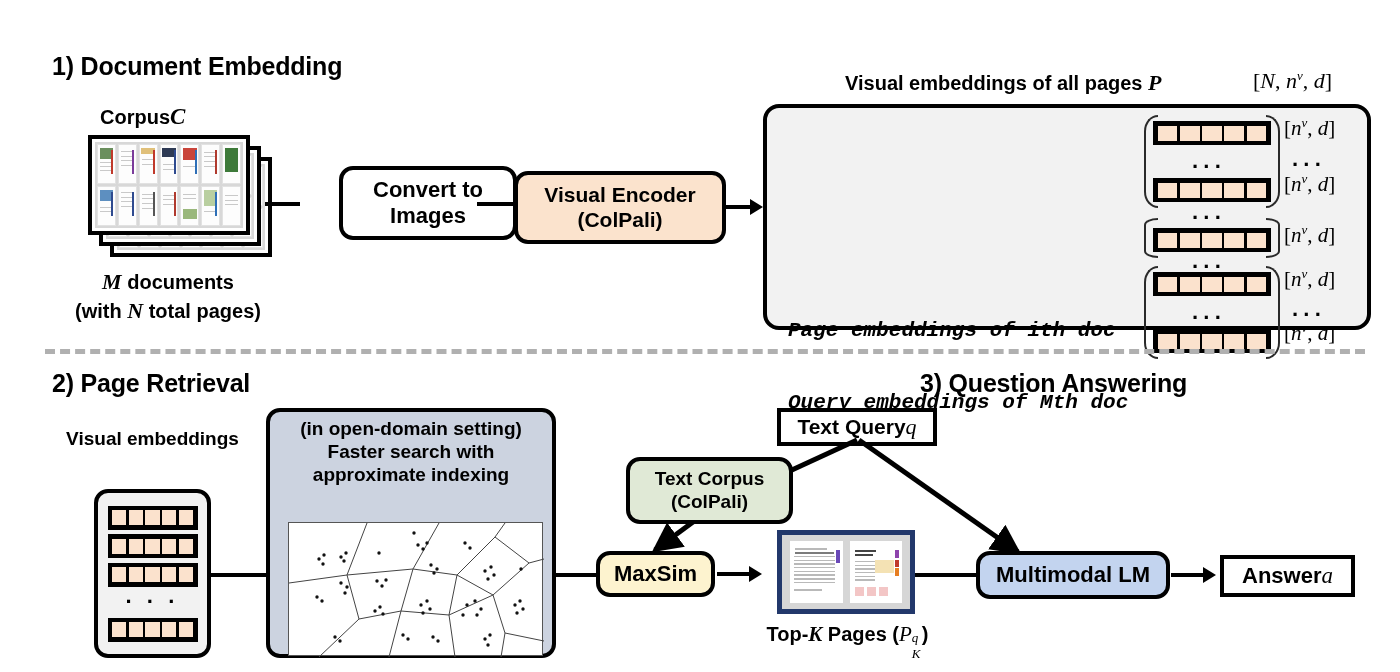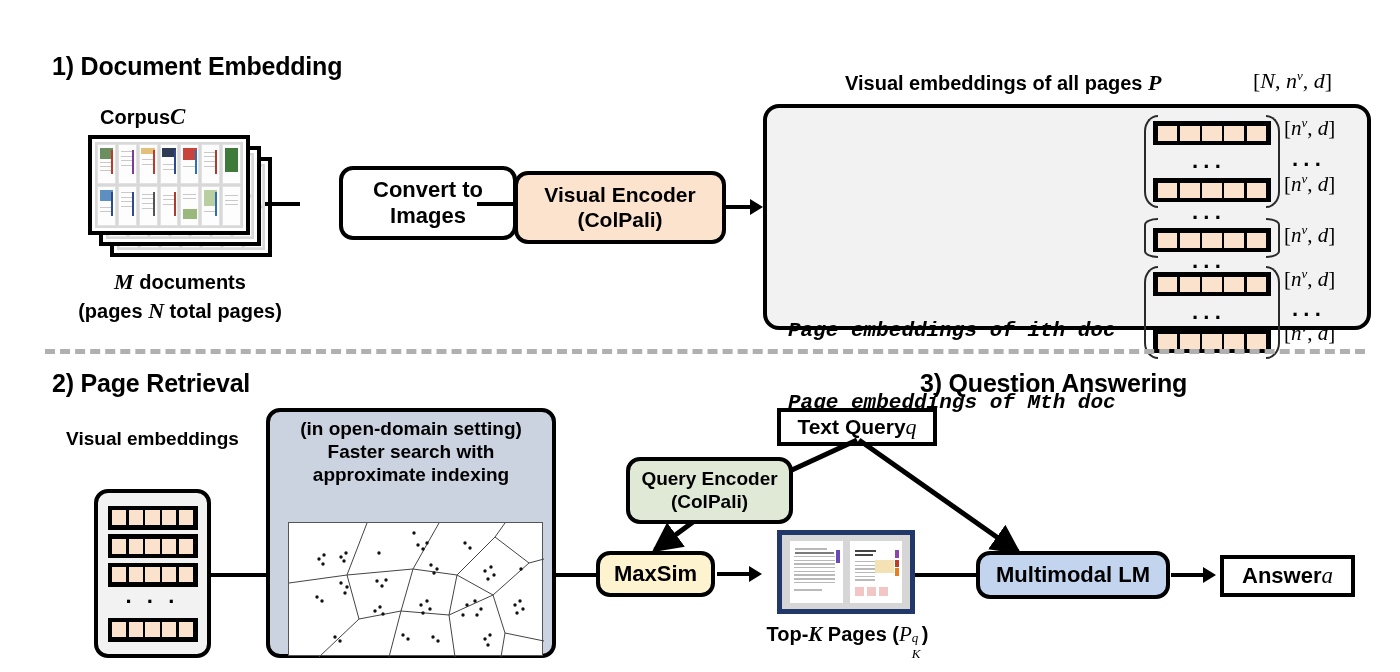--- a/index.html
+++ b/index.html
@@ -435,26 +435,26 @@
         </div>
       <div class="thumb">
           <div class="ln" style="top:22%"></div>
           <div class="ln" style="top:34%"></div>
           <div class="ln" style="top:46%"></div>
         </div>
     </div>
   </div>
 </div>
 
-<div class="abs hdr-bold" style="left:60px; top:268px; width:240px; line-height:1.3;">
+<div class="abs hdr-bold" style="left:48px; top:268px; width:240px; line-height:1.3;">
   <div>
     <span class="mathit-b" style="font-size:22px;">M</span><span> documents</span>
   </div>
   <div>
-    <span>(pages </span><span class="mathit-b" style="font-size:22px;">N</span><span> total pages)</span>
+    <span>(with </span><span class="mathit-b" style="font-size:22px;">N</span><span> total pages)</span>
   </div>
 </div>
 
 <div class="abs hline" style="left:265px; top:202px; width:35px;"></div>
 
 <div class="abs rbox" style="left:299px; top:166px; width:178px; height:74px; font-size:22px;margin-left:40px;">
   <div>
     <div>Convert to</div>
     <div>Images</div>
   </div>
@@ -518,21 +518,21 @@
         <i></i>
         <i></i>
         <i></i>
     </div>
   </div>
   <div class="abs shape-lbl" style="left:517px; top:114px;">[<i>n</i><sup style="font-size:13px;"><i>v</i></sup>, <i>d</i>]</div>
 
   <div class="abs dots" style="left:425px; top:152px;">···</div>
 
   <div class="abs emb-row-label" style="left:21px; top:283px;">
-    <span>Page embeddings of Mth doc</span>
+    <span>Query embeddings of Mth doc</span>
   </div>
   <div class="abs" style="left:381px; top:158px; width:128px; height:93px;">
     <div class="bracket-l" style="left:-4px; top:0; height:93px;"></div>
     <div class="bracket-r" style="right:-4px; top:0; height:93px;"></div>
     <div class="abs vec" style="left:5px; top:6px;">
       <i></i>
         <i></i>
         <i></i>
         <i></i>
         <i></i>
@@ -698,21 +698,21 @@
     <marker id="ah" markerWidth="7" markerHeight="7" refX="5.2" refY="3" orient="auto">
       <path d="M0,0 L6,3 L0,6 z" fill="#000"></path>
     </marker>
   </defs>
   <path d="M217,0 L87,60" stroke="#000" stroke-width="5" fill="none" marker-end="url(#ah)"></path>
   <path d="M219,0 L378,112" stroke="#000" stroke-width="5" fill="none" marker-end="url(#ah)"></path>
 </svg>
 
 <div class="abs rbox" style="left:626px; top:457px; width:167px; height:67px; font-size:19px; background:#e0e9d6;">
   <div>
-    <div>Query Encoder</div>
+    <div>Text Corpus</div>
     <div>(ColPali)</div>
   </div>
 </div>
 
 <svg class="abs" style="left:620px; top:515px; width:110px; height:55px; overflow:visible;">
   <path d="M73,7 L35,35" stroke="#000" stroke-width="5" fill="none" marker-end="url(#ah)"></path>
 </svg>
 
 <div class="abs rbox" style="left:596px; top:551px; width:119px; height:46px; font-size:22px; background:#fdf3cf;">
     <span>MaxSim</span>

